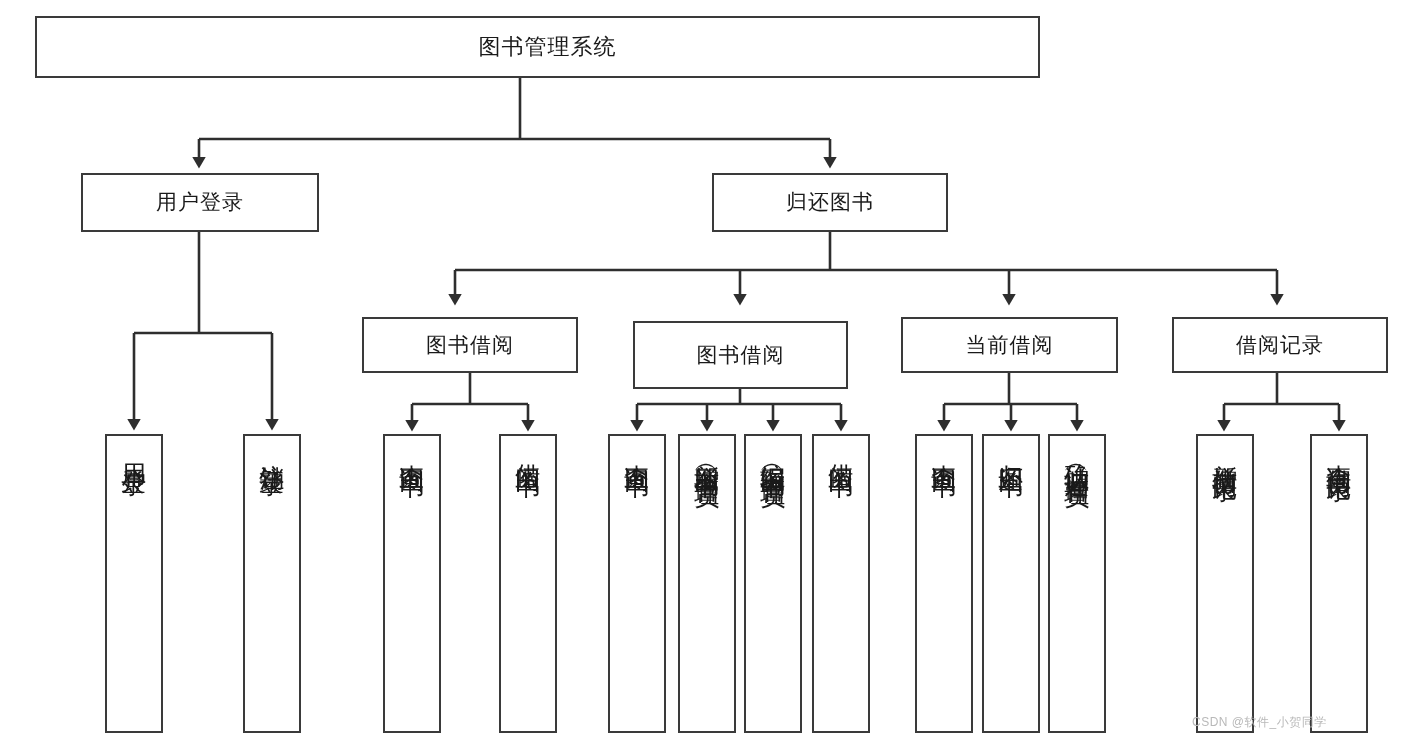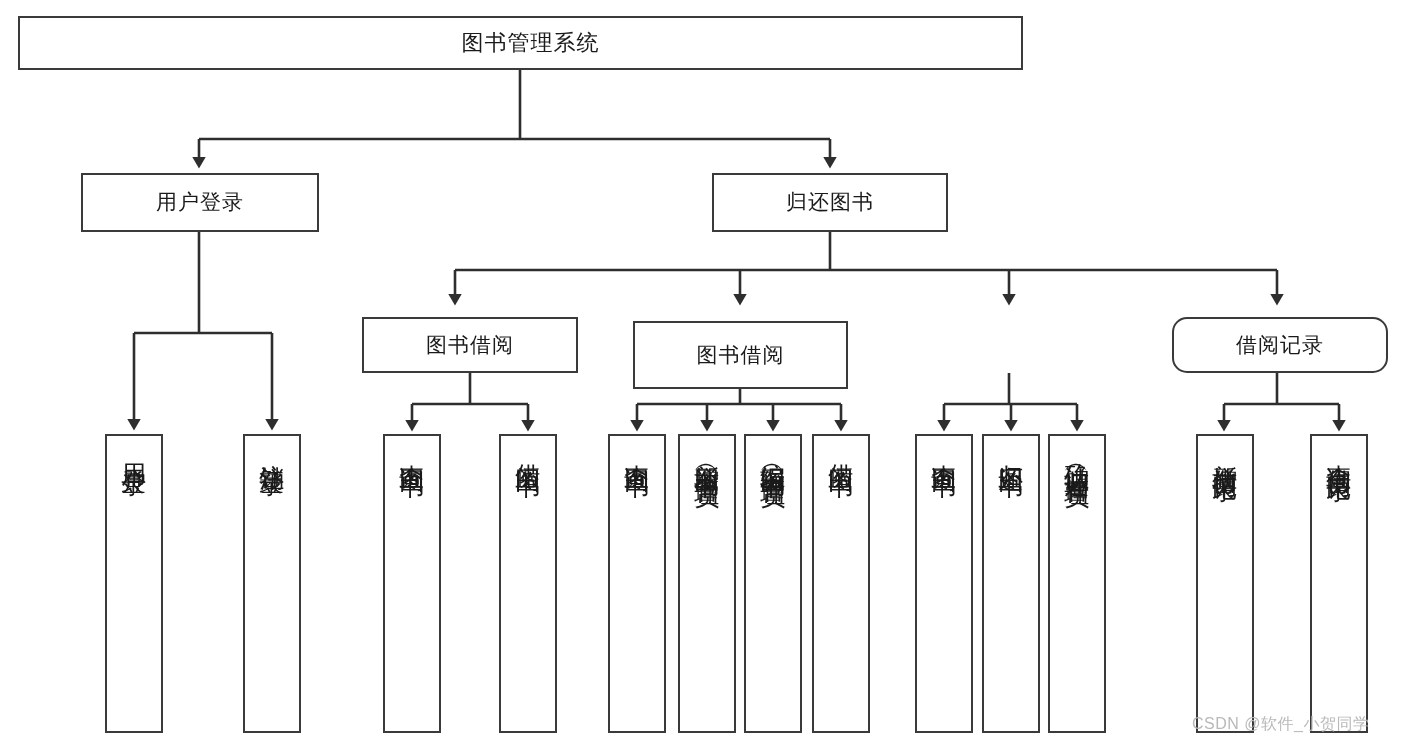--- a/index.html
+++ b/index.html
@@ -8,21 +8,21 @@
   #stage{position:relative;width:1405px;height:747px;}
   svg.wires{position:absolute;left:0;top:0;width:1405px;height:747px;pointer-events:none;}
   .node{position:absolute;box-sizing:border-box;background:#ffffff;
         border:2px solid #3a3a3a;display:flex;align-items:center;justify-content:center;}
   .node .lbl{display:block;text-align:center;line-height:1.18;white-space:nowrap;}
   .h-node .lbl{font-size:21px;letter-spacing:1px;}
   .root .lbl{font-size:22px;letter-spacing:1px;}
   .v-node{padding:8px 2px;align-items:flex-start;}
   .v-node .lbl{writing-mode:vertical-rl;text-orientation:upright;
                font-size:25px;line-height:1.05;letter-spacing:3px;white-space:normal;}
-  .watermark{position:absolute;font-size:16px;color:#b9b9b9;letter-spacing:0.5px;
+  .watermark{position:absolute;font-size:12px;color:#b9b9b9;letter-spacing:0.5px;
              white-space:nowrap;}
 </style>
 </head>
 <body>
 
 <div id="stage">
 
   <svg class="wires" viewBox="0 0 1405 747" xmlns="http://www.w3.org/2000/svg">
     <defs>
       <marker id="arw" markerWidth="12" markerHeight="14" refX="1.5" refY="7" orient="auto" markerUnits="userSpaceOnUse">
@@ -66,38 +66,41 @@
       <path d="M1011,404 L1011,421" marker-end="url(#arw)"></path>
       <path d="M1077,404 L1077,421" marker-end="url(#arw)"></path>
 
       <path d="M1277,373 L1277,404"></path>
       <path d="M1224,404 L1339,404"></path>
       <path d="M1224,404 L1224,421" marker-end="url(#arw)"></path>
       <path d="M1339,404 L1339,421" marker-end="url(#arw)"></path>
     </g>
   </svg>
 
-  <div class="node root h-node" style="left:18px;top:16px;width:1005px;height:54px;padding-left:20px;">
+  <div class="node root h-node" style="left:35px;top:16px;width:1005px;height:62px;padding-left:20px;">
     <span class="lbl">图书管理系统</span>
   </div>
 
   <div class="node h-node" style="left:81px;top:173px;width:238px;height:59px;">
     <span class="lbl">用户登录</span>
   </div>
   <div class="node h-node" style="left:712px;top:173px;width:236px;height:59px;">
     <span class="lbl">归还图书</span>
   </div>
 
   <div class="node h-node" style="left:362px;top:317px;width:216px;height:56px;">
     <span class="lbl">图书借阅</span>
   </div>
   <div class="node h-node" style="left:633px;top:321px;width:215px;height:68px;font-family:Liberation Serif, serif;">
     <span class="lbl">图书借阅</span>
   </div>
-  <div class="node h-node" style="left:1172px;top:317px;width:216px;height:56px;border-radius:15px;">
+  <div class="node h-node" style="left:901px;top:317px;width:217px;height:56px;">
+    <span class="lbl">当前借阅</span>
+  </div>
+  <div class="node h-node" style="left:1172px;top:317px;width:216px;height:56px;">
     <span class="lbl">借阅记录</span>
   </div>
 
   <div class="node v-node" style="left:105px;top:434px;width:58px;height:299px;">
     <span class="lbl">用户登录</span>
   </div>
   <div class="node v-node" style="left:243px;top:434px;width:58px;height:299px;">
     <span class="lbl">注销登录</span>
   </div>
 

